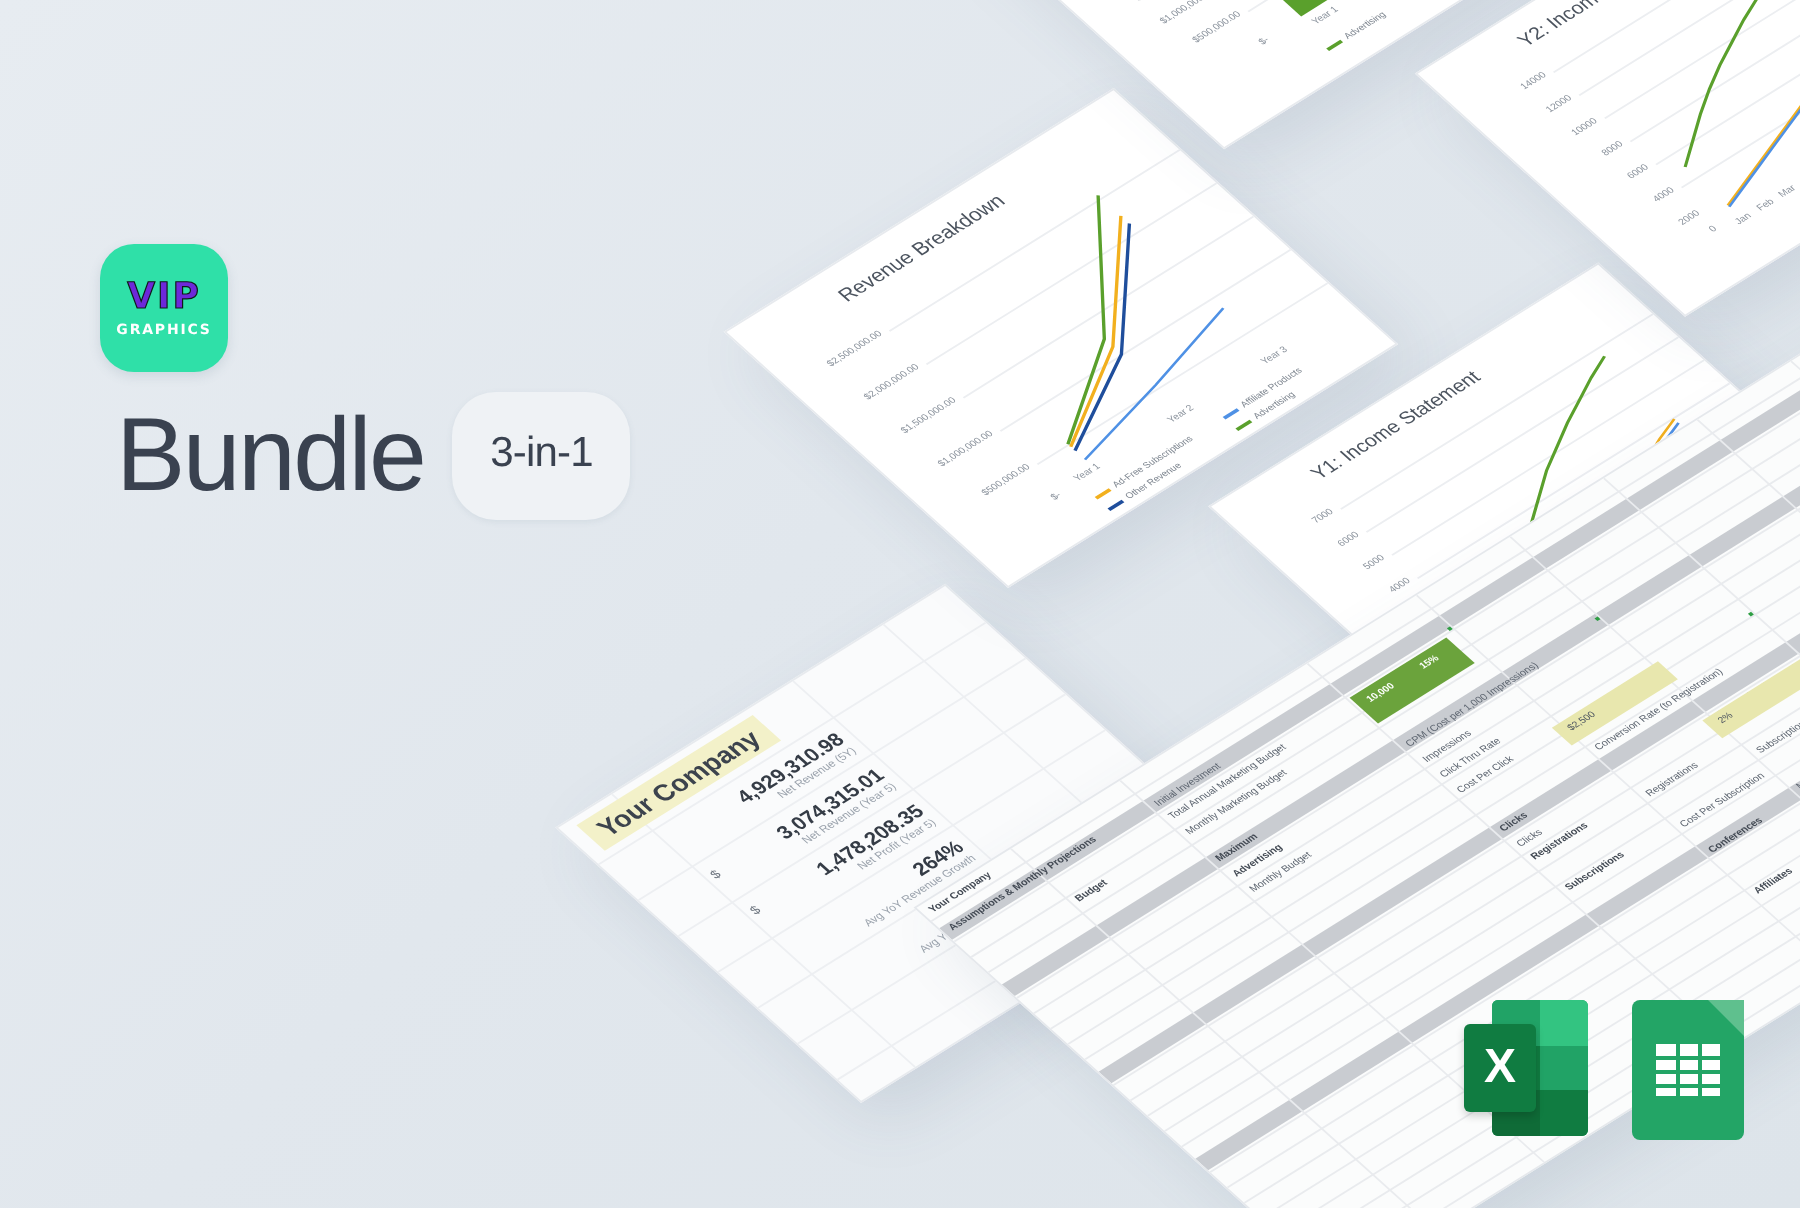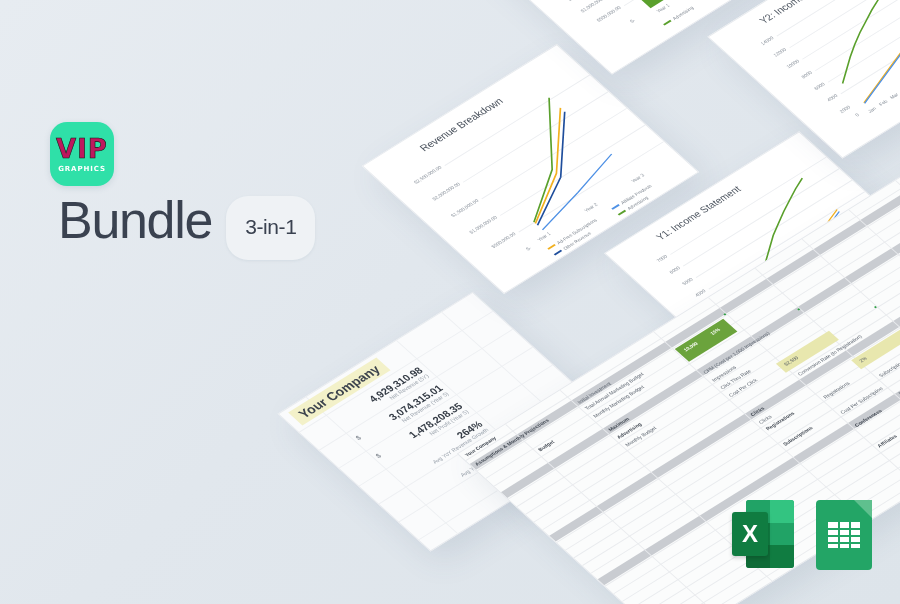--- a/index.html
+++ b/index.html
@@ -10,31 +10,31 @@
     position:relative;
   }
   #stage { position:absolute; inset:0; overflow:hidden;
     background:linear-gradient(135deg,#e7ecf1 0%,#e1e7ed 45%,#dde4ea 100%); }
 
   
   .logo { position:absolute; left:50px; top:122px; width:64px; height:64px;
     border-radius:17px; background:#2fe0a8;
     display:flex; flex-direction:column; align-items:center; justify-content:center;
     box-shadow:0 2px 6px rgba(80,110,130,.16); }
-  .logo .vip { font-size:26px; font-weight:700; letter-spacing:1px; color:#be185d;
+  .logo .vip { font-size:18px; font-weight:700; letter-spacing:1px; color:#6d28d9;
     line-height:1; -webkit-text-stroke:0.6px #0d1b16; font-family:"DejaVu Sans", sans-serif;}
   .logo .gfx { font-size:7px; font-weight:700; letter-spacing:.9px; color:#ffffff;
     margin-top:3px; font-family:"DejaVu Sans", sans-serif;}
 
   .headline { position:absolute; left:58px; top:196px; width:430px; }
   .h-line { font-size:52px; line-height:48px; font-weight:400;
     color:#3a4250; letter-spacing:-1.3px; white-space:nowrap;
     font-family:"Liberation Sans", sans-serif; }
   .h-line.l1 { display:flex; align-items:center; gap:6px; }
-  .h-line.l3 { display:flex; align-items:flex-start; gap:14px; }
+  .h-line.l3 { display:flex; align-items:center; gap:14px; }
   .emoji { font-size:40px; line-height:1; }
   .badge { font-size:21px; letter-spacing:-.4px; color:#3a4250;
     background:#eff2f5; border-radius:22px; padding:7px 19px 9px;
     box-shadow:0 1px 3px rgba(90,115,140,.10); }
   .sub { position:absolute; left:58px; top:355px; font-size:31px;
     letter-spacing:-.6px; white-space:nowrap; }
   .sub .a { color:#5b6676; font-weight:700; }
   .sub .b { color:#a9b3bf; font-weight:400; }
 
   

